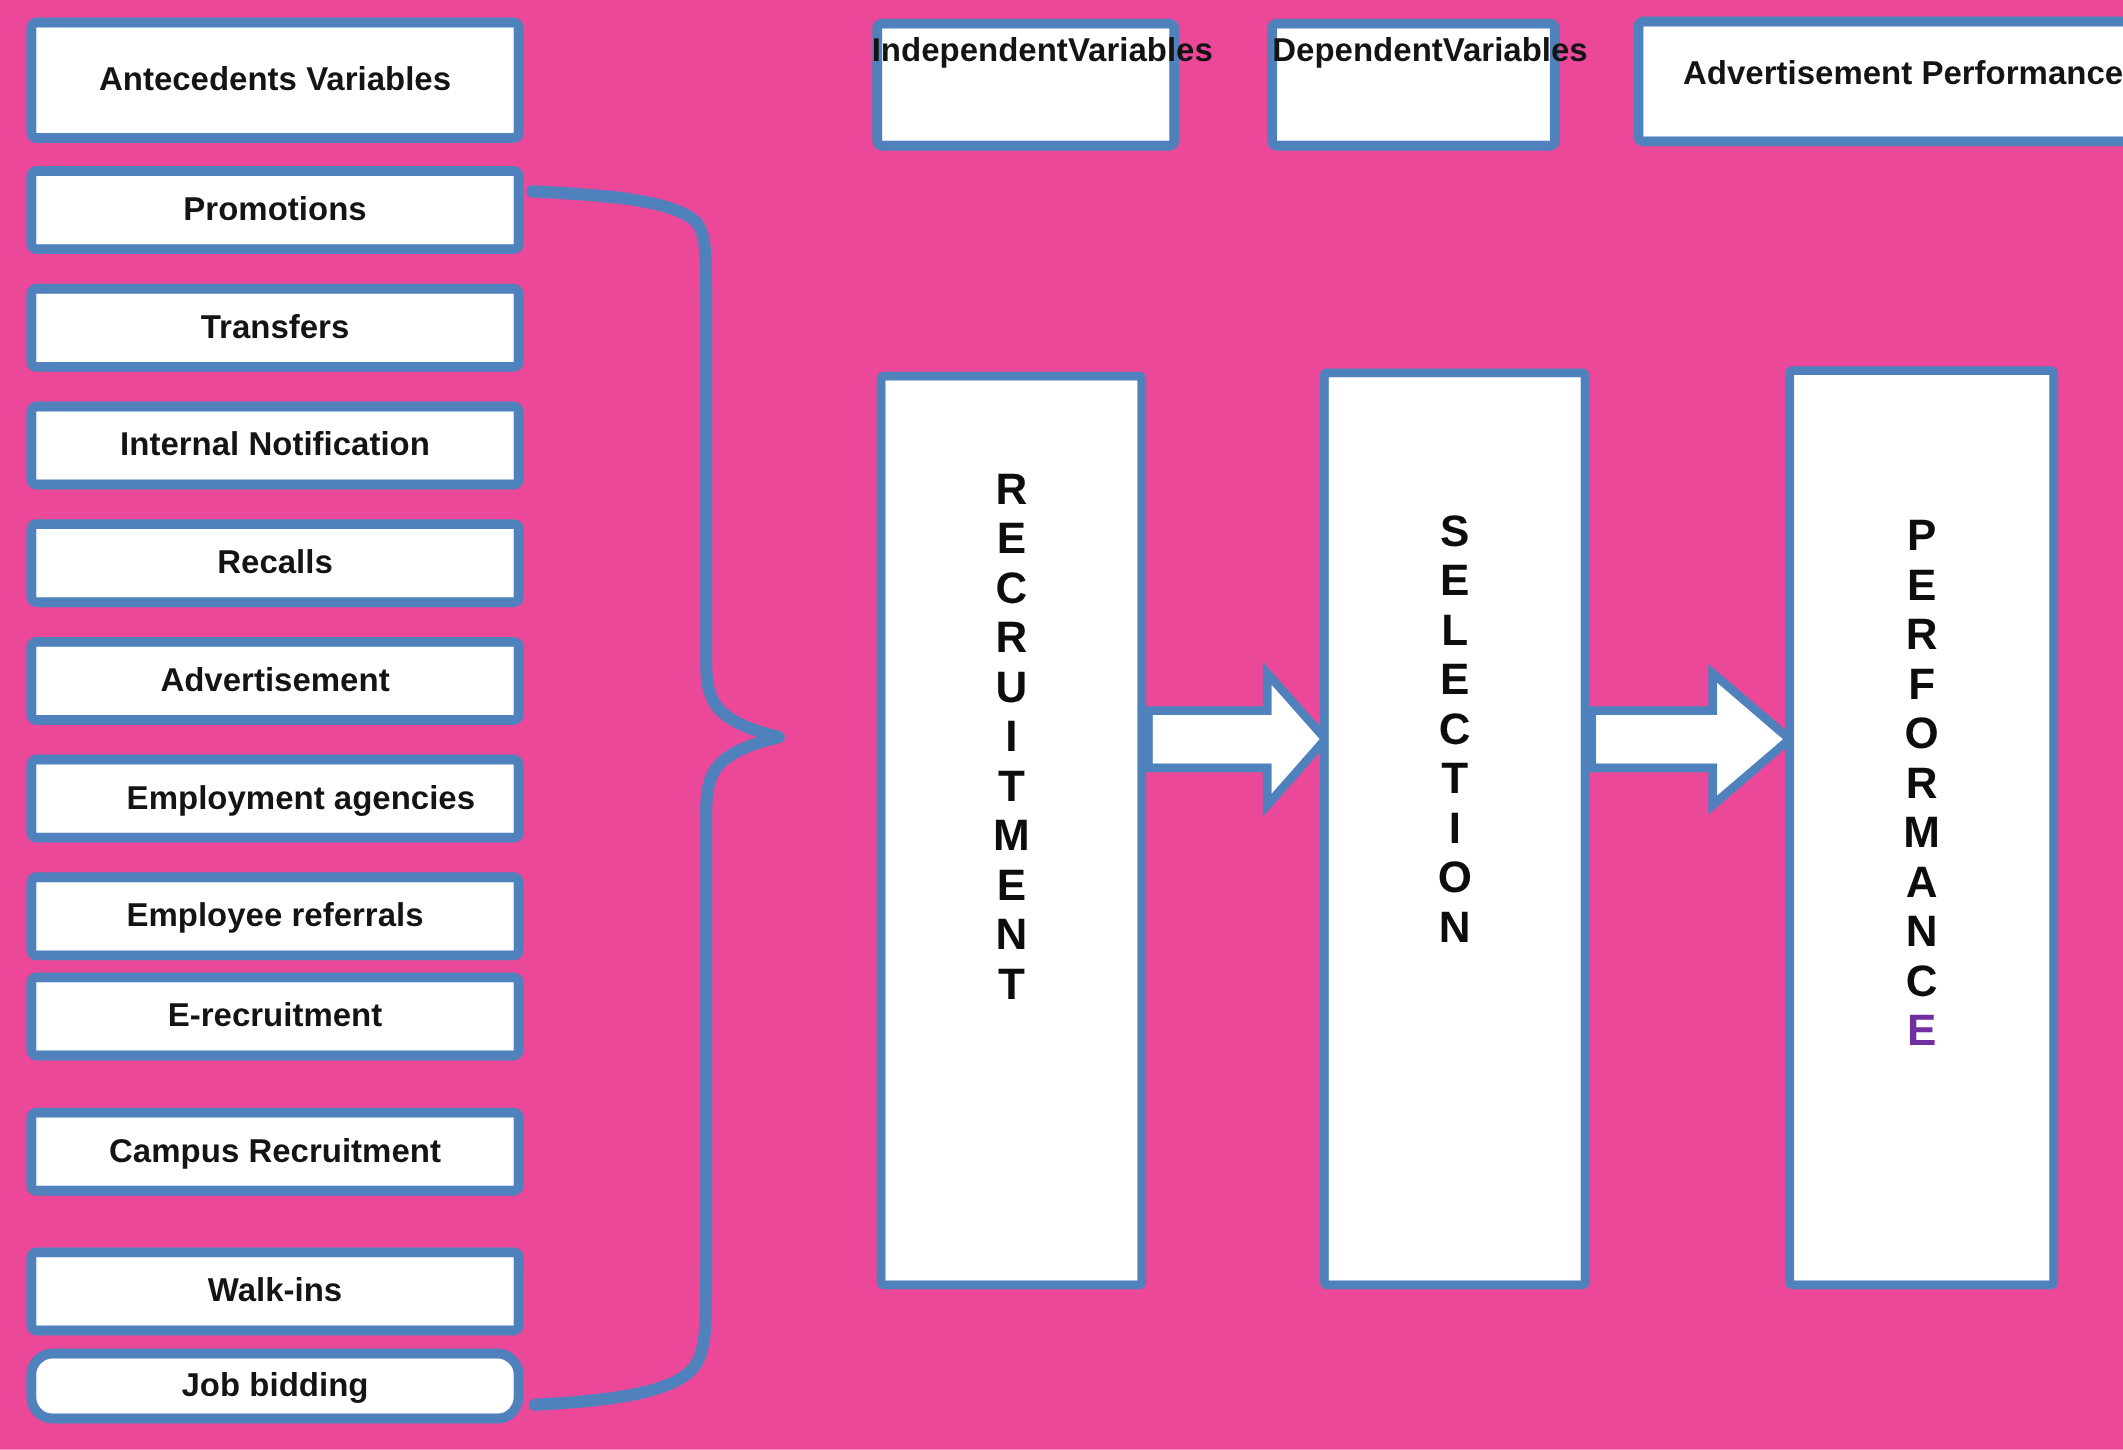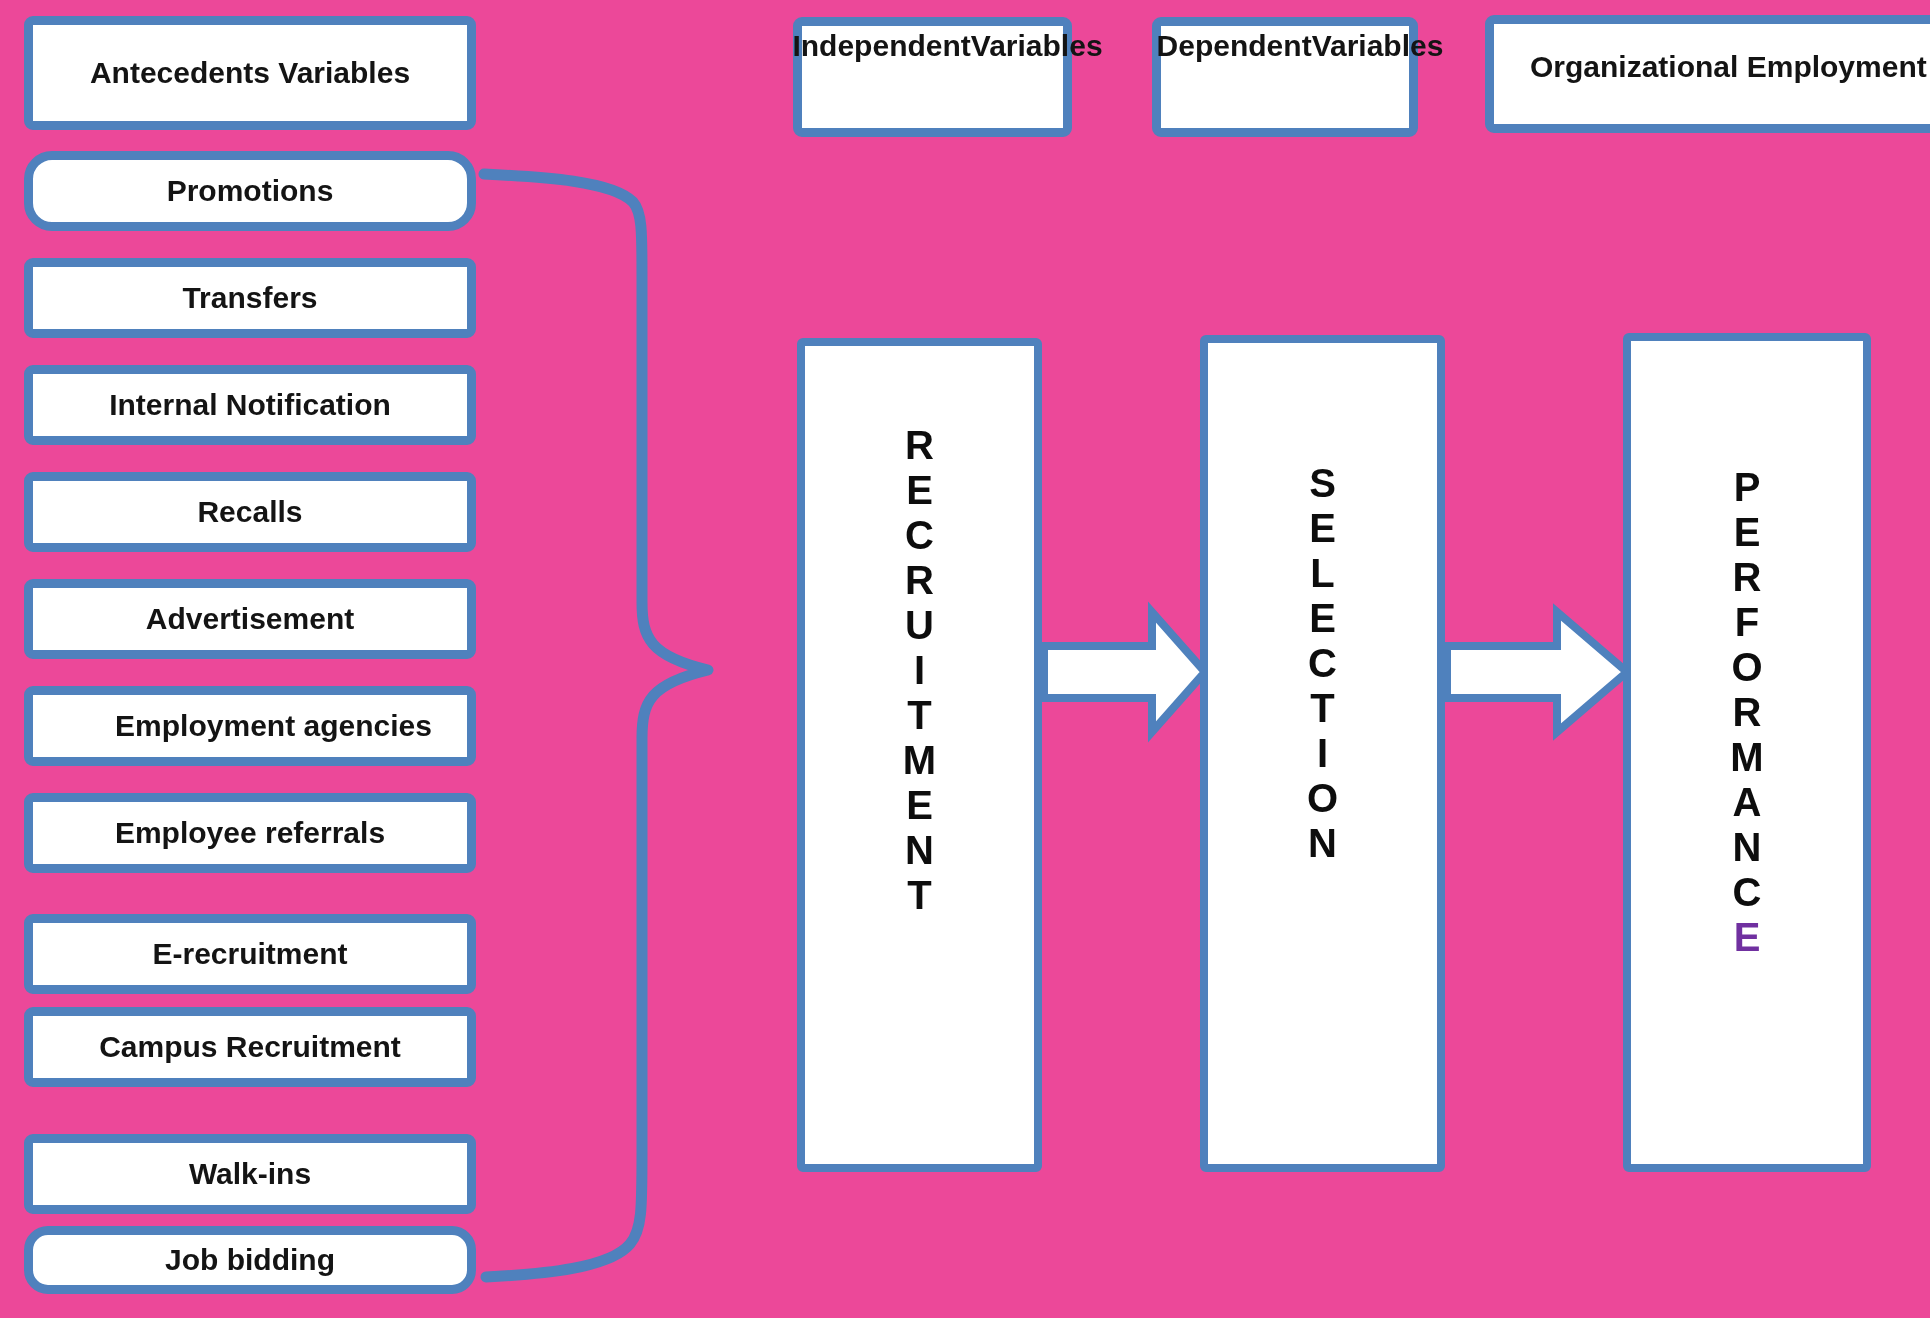--- a/index.html
+++ b/index.html
@@ -94,45 +94,45 @@
     <span>Independent</span>
     <span>Variables</span>
   </div>
 
   <div class="box header-box header-twoline" style="left:1152px;top:17px;width:266px;height:120px;">
     <span>Dependent</span>
     <span>Variables</span>
   </div>
 
   <div class="box header-box header-topline" style="left:1485px;top:15px;width:455px;height:118px;">
-    <span>Organizational Employment</span>
+    <span>Advertisement Performance</span>
   </div>
 
-  <div class="box ant-item" style="top:151px;border-radius:28px;">
+  <div class="box ant-item" style="top:151px;">
     <span>Promotions</span>
     </div>
   <div class="box ant-item" style="top:258px;">
     <span>Transfers</span>
     </div>
   <div class="box ant-item" style="top:365px;justify-content:center;">
     <span>Internal Notification</span>
     </div>
   <div class="box ant-item" style="top:579px;">
     <span>Advertisement</span>
     </div>
   <div class="box ant-item" style="top:472px;">
     <span>Recalls</span>
     </div>
   <div class="box ant-item" style="top:686px;padding-left:47px;">
     <span>Employment agencies</span>
     </div>
   <div class="box ant-item" style="top:793px;">
     <span>Employee referrals</span>
     </div>
-  <div class="box ant-item" style="top:914px;">
+  <div class="box ant-item" style="top:884px;">
     <span>E-recruitment</span>
     </div>
   <div class="box ant-item" style="top:1007px;">
     <span>Campus Recruitment</span>
     </div>
   <div class="box ant-item" style="top:1114px;margin-top:20px;">
     <span>Walk-ins</span>
     </div>
   <div class="box ant-item" style="top:1226px;height:68px;border-radius:24px;">
     <span>Job bidding</span>

